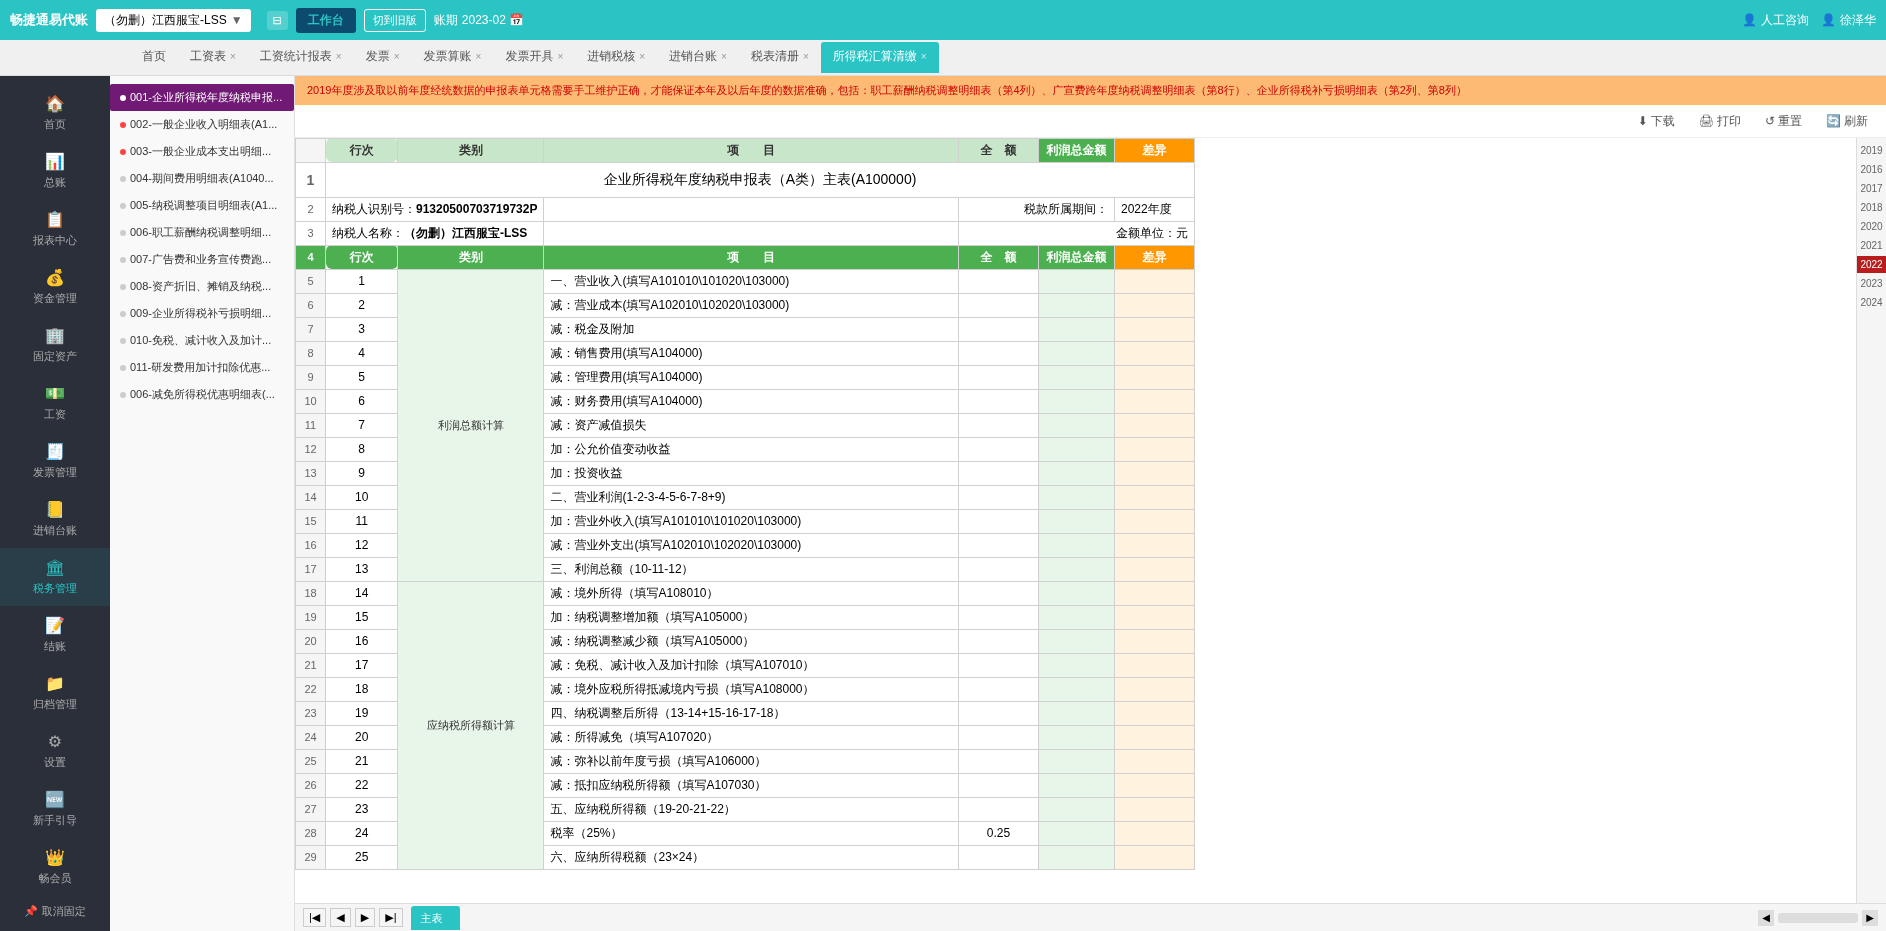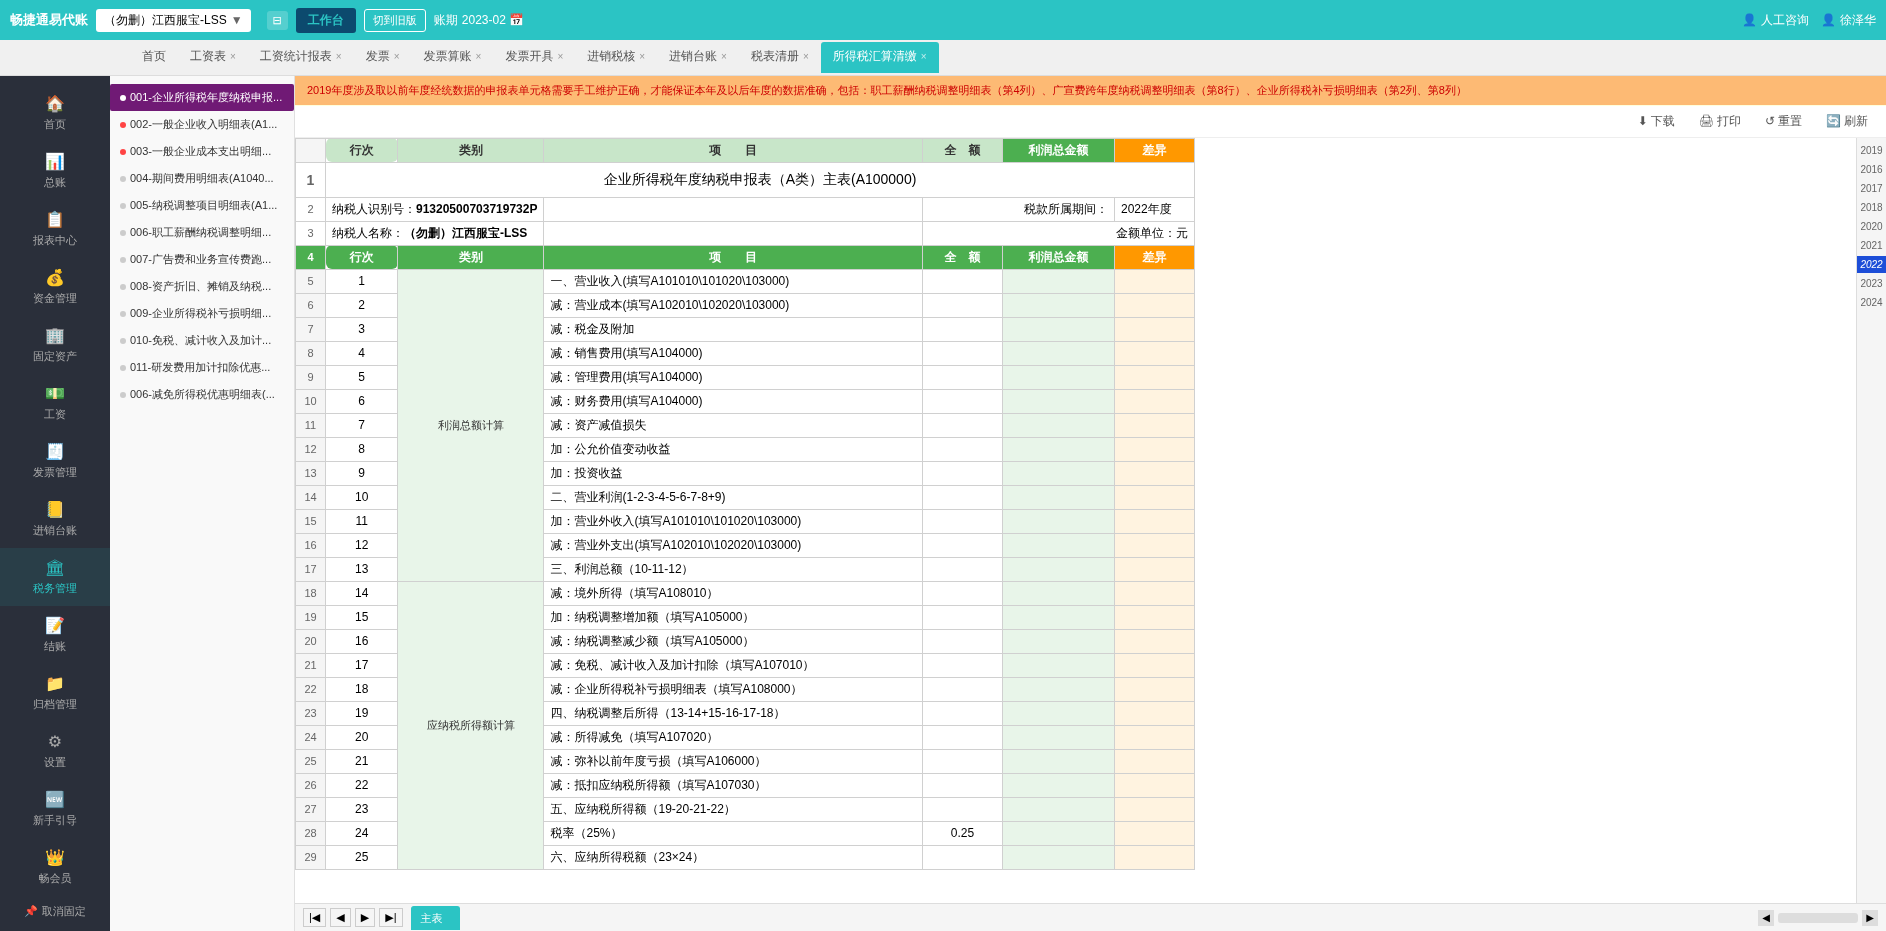--- a/index.html
+++ b/index.html
@@ -66,33 +66,33 @@
     .spreadsheet { flex: 1; overflow: auto; }
     table { border-collapse: collapse; font-size: 12px; min-width: 900px; }
     th, td { border: 1px solid #d0d0d0; padding: 3px 6px; white-space: nowrap; }
     thead th { background: #e8f5e9; color: #333; text-align: center; font-weight: bold; position: sticky; top: 0; z-index: 2; }
     thead th.col-header { background: #c8e6c9; }
     .row-num { background: #f5f5f5; color: #666; text-align: center; width: 30px; font-size: 11px; }
     .col-a { width: 50px; text-align: center; border-radius: 6px; }
     .col-b { width: 100px; text-align: center; }
     .col-c { min-width: 320px; }
     .col-d { width: 80px; text-align: center; }
-    .col-e { width: 112px; background: #e8f5e9; text-align: center; }
+    .col-e { width: 76px; background: #e8f5e9; text-align: center; }
     .col-f { width: 80px; background: #fff3e0; text-align: center; }
     .header-row td { background: #4caf50; color: white; font-weight: bold; text-align: center; }
     .merged-title td { background: white; text-align: center; font-weight: bold; font-size: 14px; }
     .section-label { background: #e8f5e9; color: #333; font-size: 11px; text-align: center; vertical-align: middle; }
     .meta-row td { background: white; }
     .col-e-header { background: #4caf50 !important; color: white !important; }
     .col-f-header { background: #ff9800 !important; color: white !important; }
 
     
     .right-timeline { width: 30px; background: #f5f5f5; border-left: 1px solid #ddd; display: flex; flex-direction: column; align-items: center; padding: 4px 0; gap: 2px; overflow-y: auto; font-size: 10px; color: #666; flex-shrink: 0; }
     .timeline-item { writing-mode: horizontal-tb; padding: 3px 2px; cursor: pointer; text-align: center; width: 100%; }
-    .timeline-item.active { background: #1d4ed8; color: white; font-style: italic; }
+    .timeline-item.active { background: #b91c1c; color: white; }
 
     
     .bottom-tabs { height: 28px; background: #f5f5f5; border-top: 1px solid #ddd; display: flex; align-items: center; padding: 0 8px; flex-shrink: 0; }
     .bottom-tab { padding: 4px 16px; border: 1px solid #ccc; border-bottom: none; background: white; font-size: 11px; cursor: pointer; border-radius: 3px 3px 0 0; }
     .bottom-tab.active { background: #2bc4c4; color: white; border-color: #2bc4c4; padding-left: 9px; }
     .bottom-nav { display: flex; align-items: center; gap: 4px; margin-right: 8px; }
     .bottom-nav-btn { background: none; border: 1px solid #ccc; padding: 2px 5px; cursor: pointer; font-size: 11px; }
     .scroll-bar-area { display: flex; align-items: center; margin-left: auto; gap: 4px; }
     .scroll-btn { background: #ddd; border: none; width: 16px; height: 16px; cursor: pointer; font-size: 10px; display: flex; align-items: center; justify-content: center; }
   </style>
@@ -463,21 +463,21 @@
                     <td class="row-num">21</td>
                     <td class="col-a">17</td>
                     <td class="col-c">减：免税、减计收入及加计扣除（填写A107010）</td>
                     <td class="col-d"></td>
                     <td class="col-e" style="background: rgb(232, 245, 233);"></td>
                     <td class="col-f" style="background: rgb(255, 243, 224);"></td>
                   </tr>
                   <tr class="data-row">
                     <td class="row-num">22</td>
                     <td class="col-a">18</td>
-                    <td class="col-c">减：企业所得税补亏损明细表（填写A108000）</td>
+                    <td class="col-c">减：境外应税所得抵减境内亏损（填写A108000）</td>
                     <td class="col-d"></td>
                     <td class="col-e" style="background: rgb(232, 245, 233);"></td>
                     <td class="col-f" style="background: rgb(255, 243, 224);"></td>
                   </tr>
                   <tr class="data-row">
                     <td class="row-num">23</td>
                     <td class="col-a">19</td>
                     <td class="col-c">四、纳税调整后所得（13-14+15-16-17-18）</td>
                     <td class="col-d"></td>
                     <td class="col-e" style="background: rgb(232, 245, 233);"></td>

